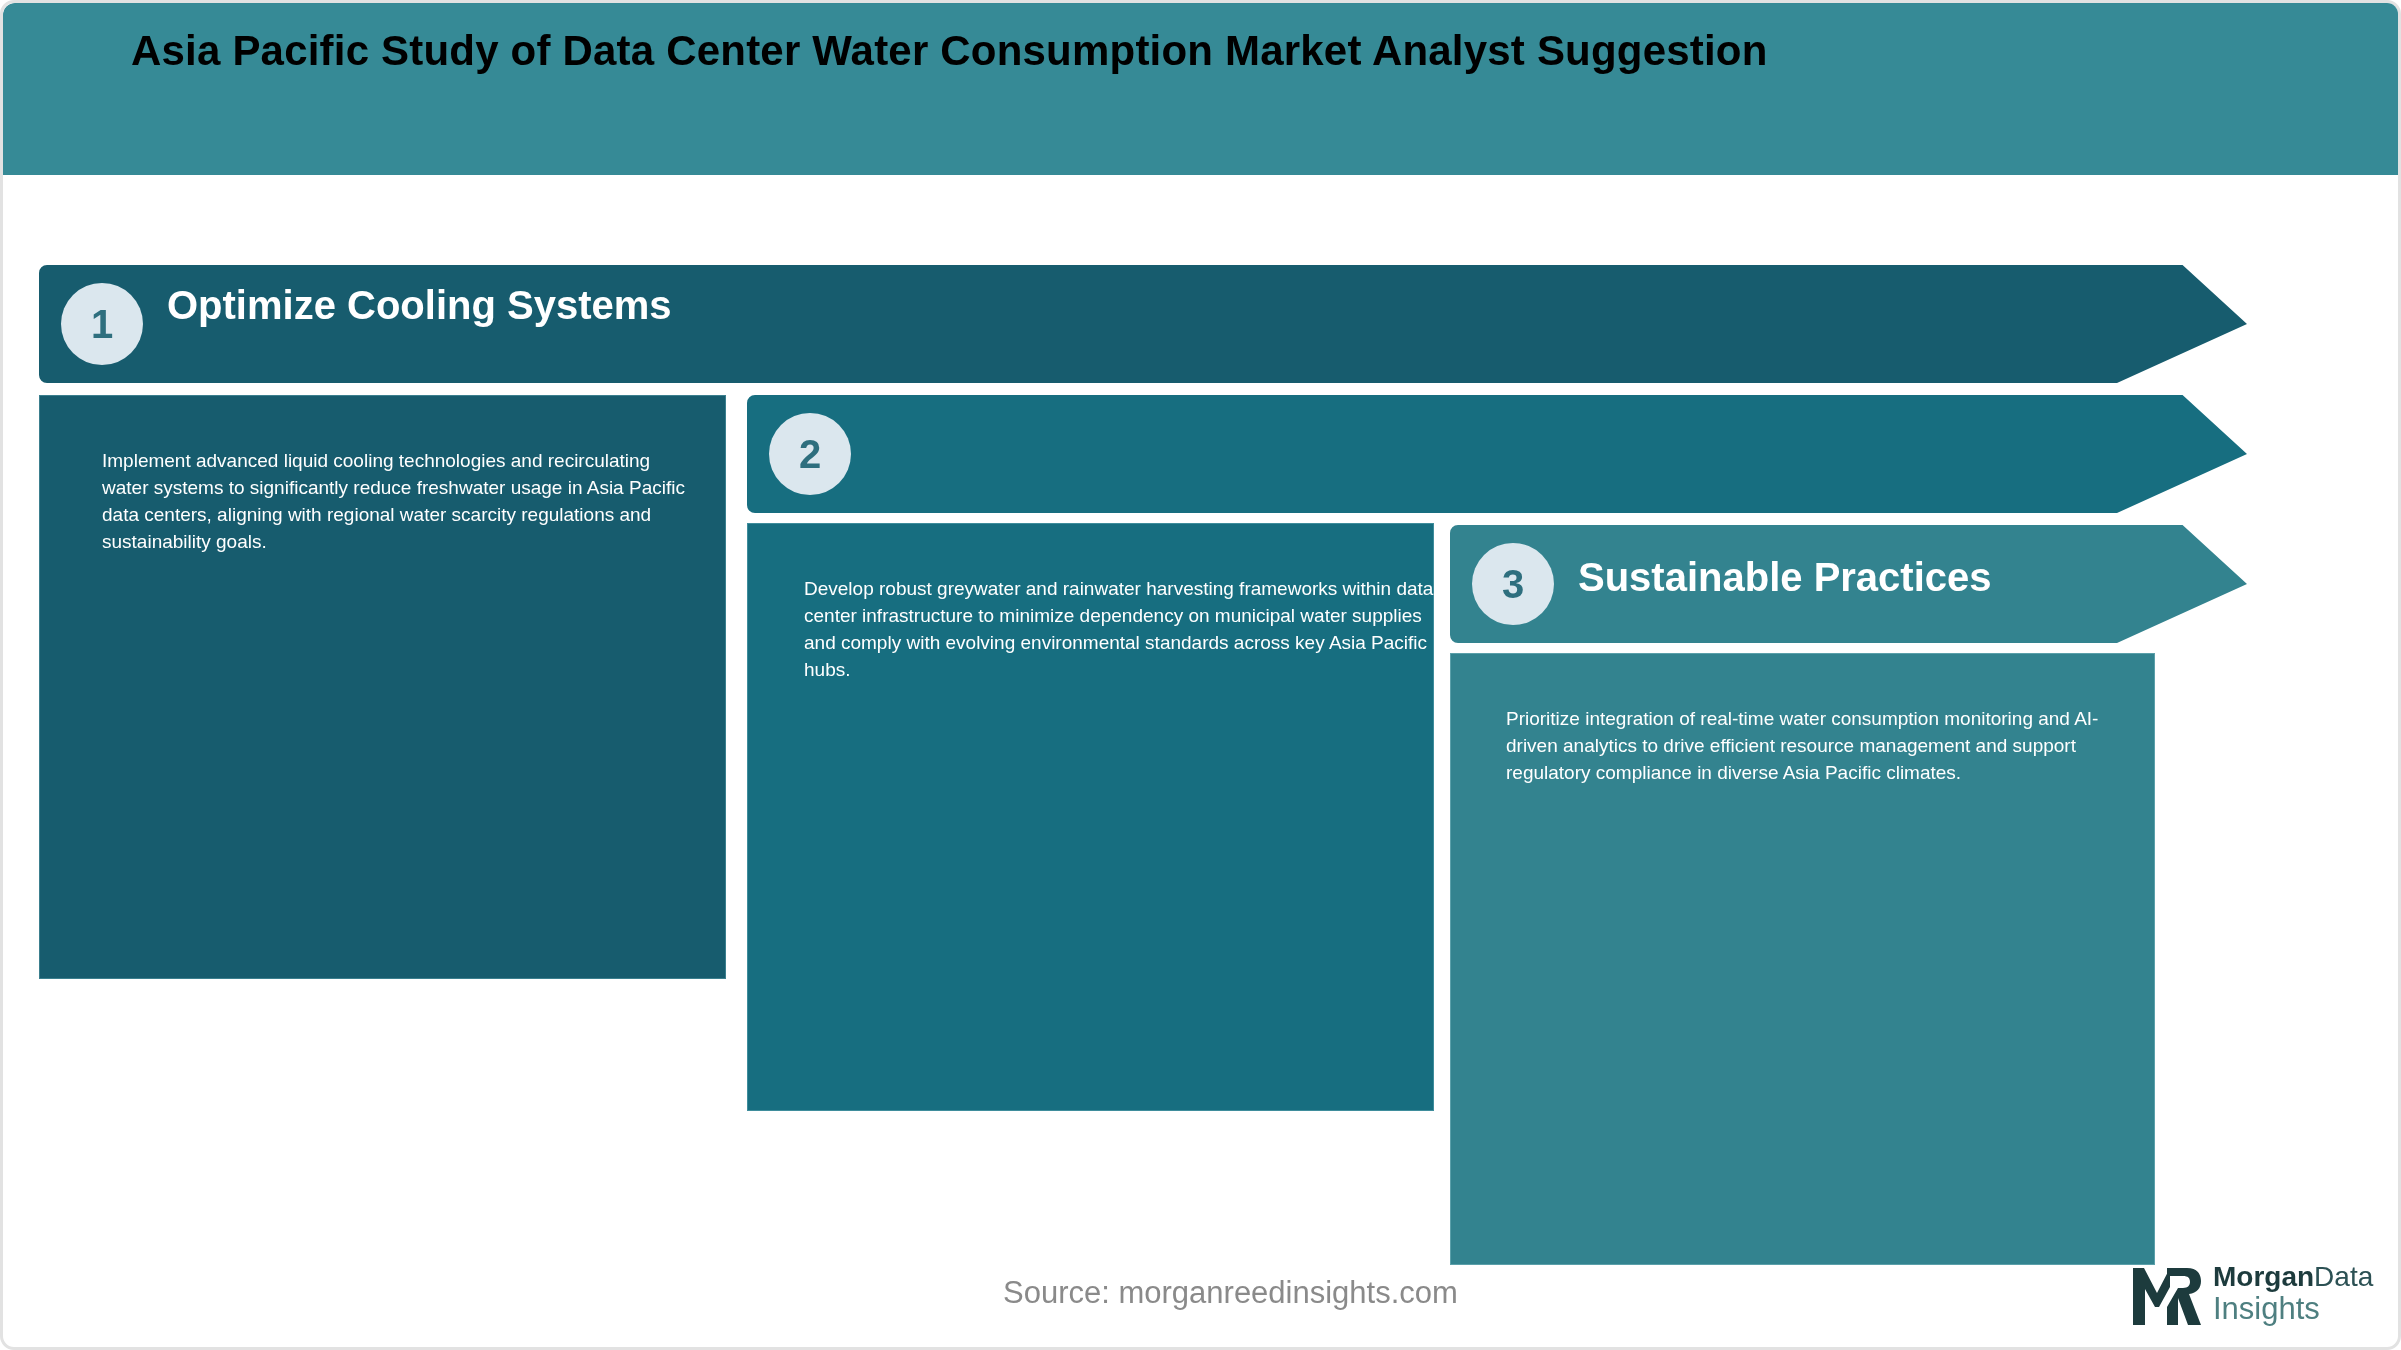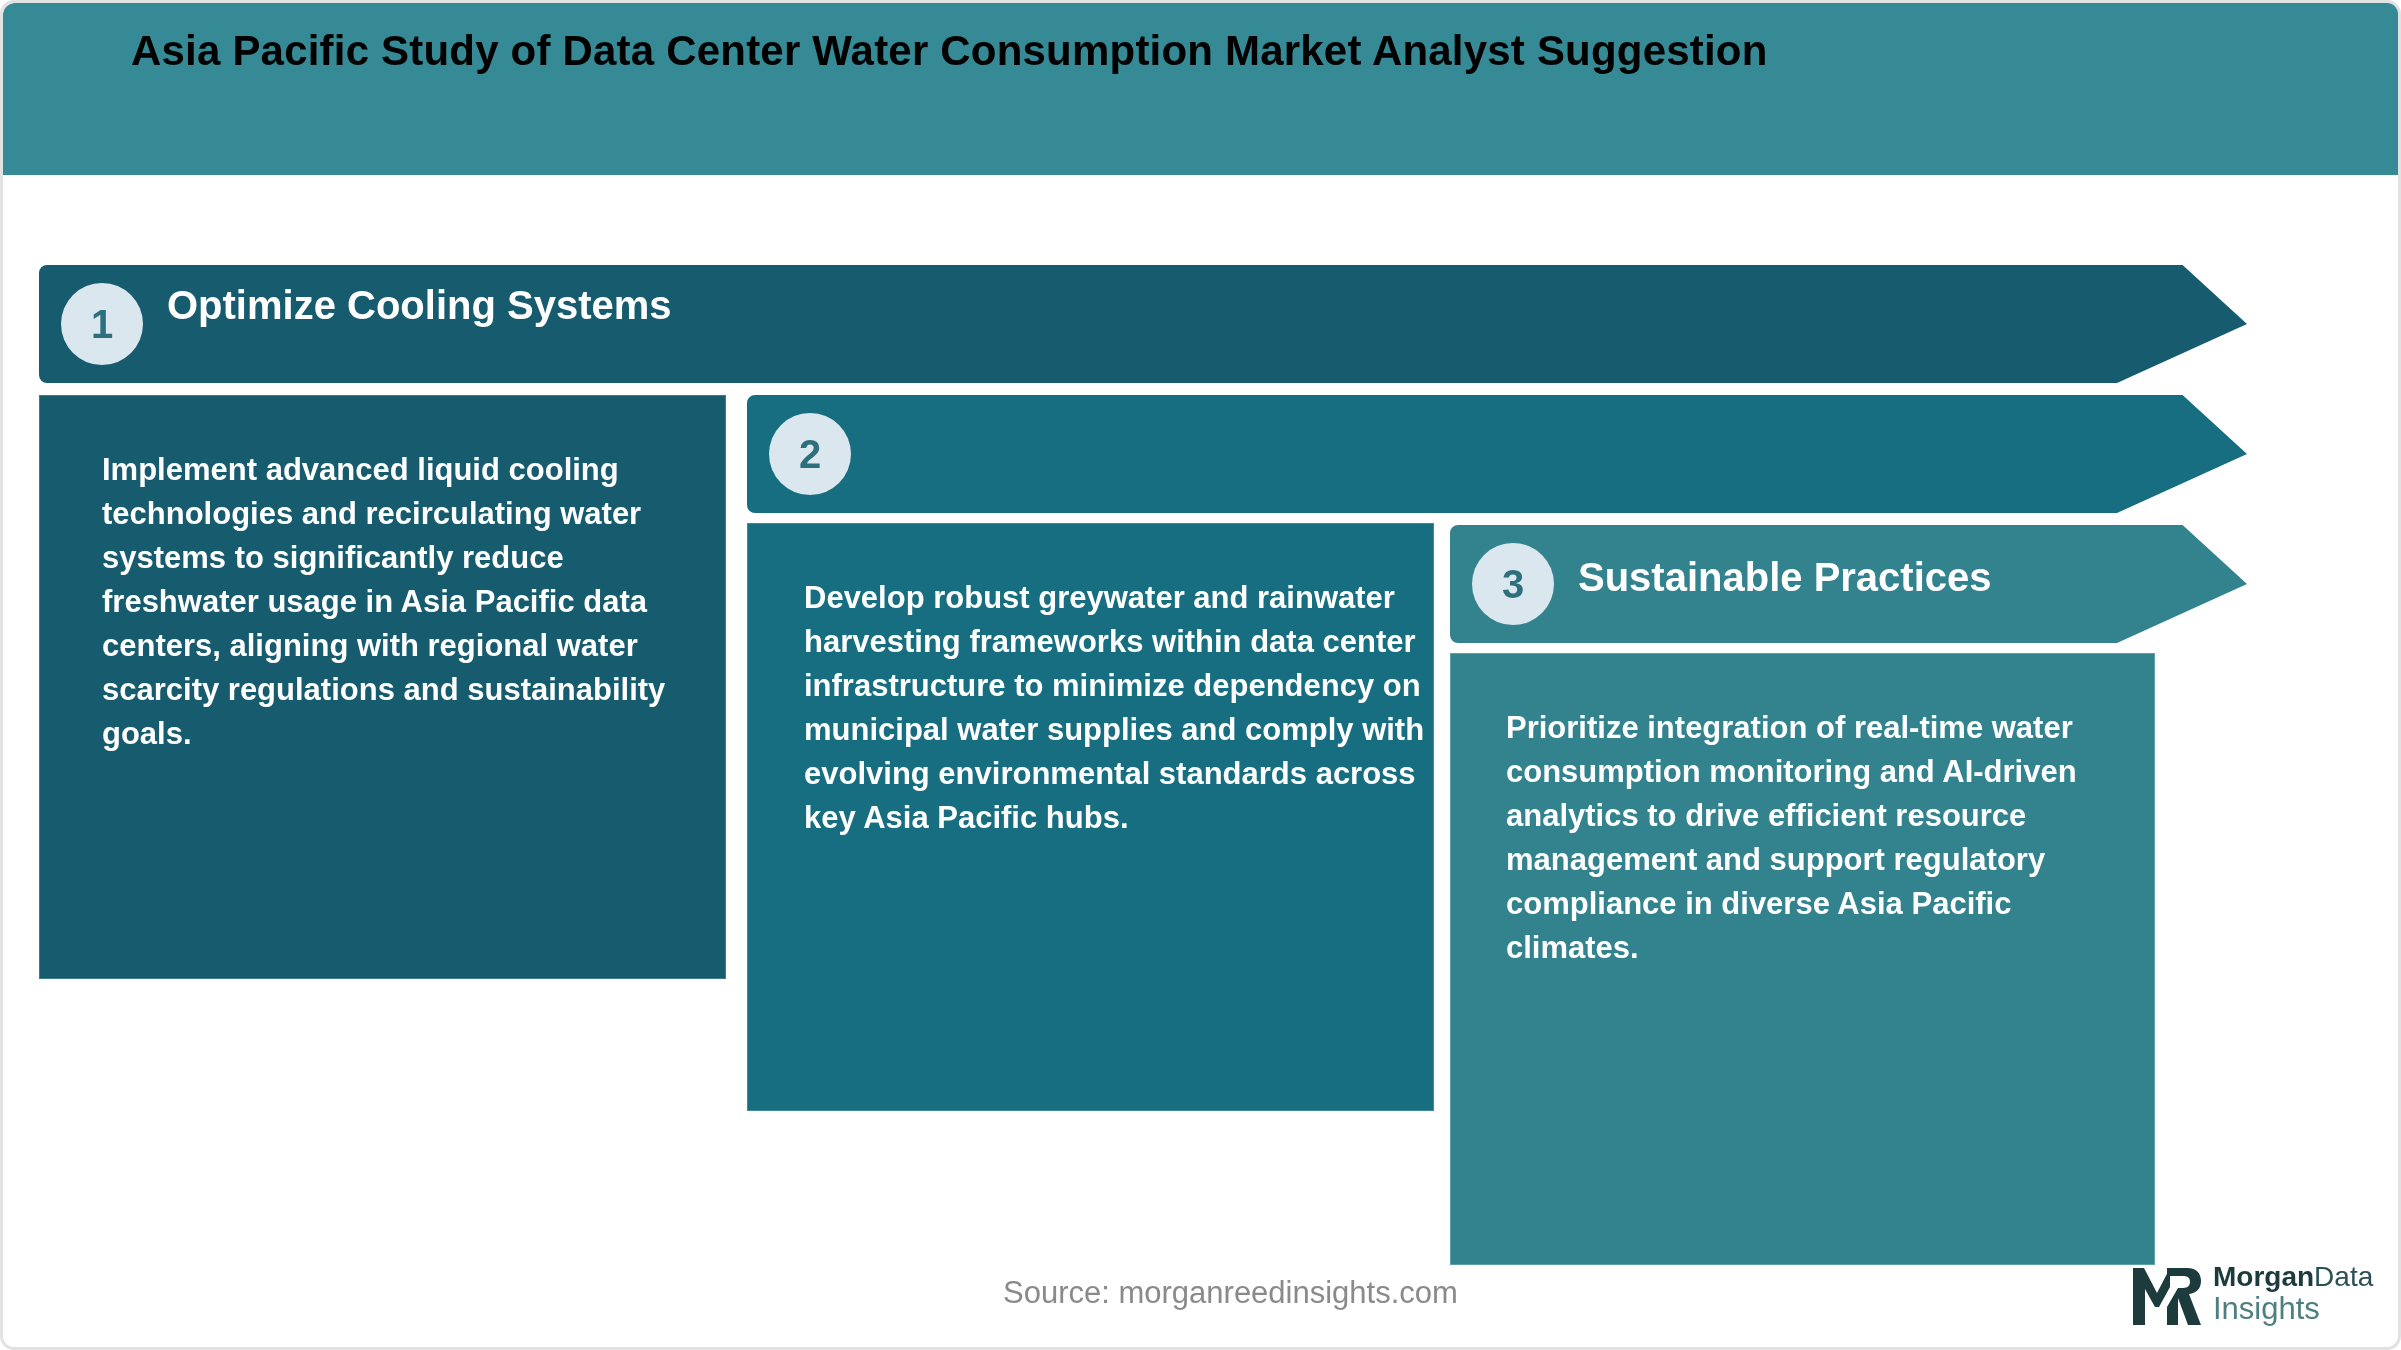--- a/index.html
+++ b/index.html
@@ -74,23 +74,23 @@
   }
 
   
   .body-box {
     position: absolute;
     box-sizing: border-box;
   }
   .body-text {
     position: absolute;
     color: #ffffff;
-    font-size: 31px;
+    font-size: 19px;
     line-height: 1.42;
-    font-weight: 700;
+    font-weight: 400;
   }
 
   
   #band1 { left: 36px; top: 262px; width: 2208px; }
   #badge1 { left: 22px; top: 18px; width: 82px; height: 82px; font-size: 40px; }
   #label1 { left: 128px; top: 18px; font-size: 40px; }
   #box1 {
     left: 36px; top: 392px;
     width: 687px; height: 584px;
     background: #175c6e;

